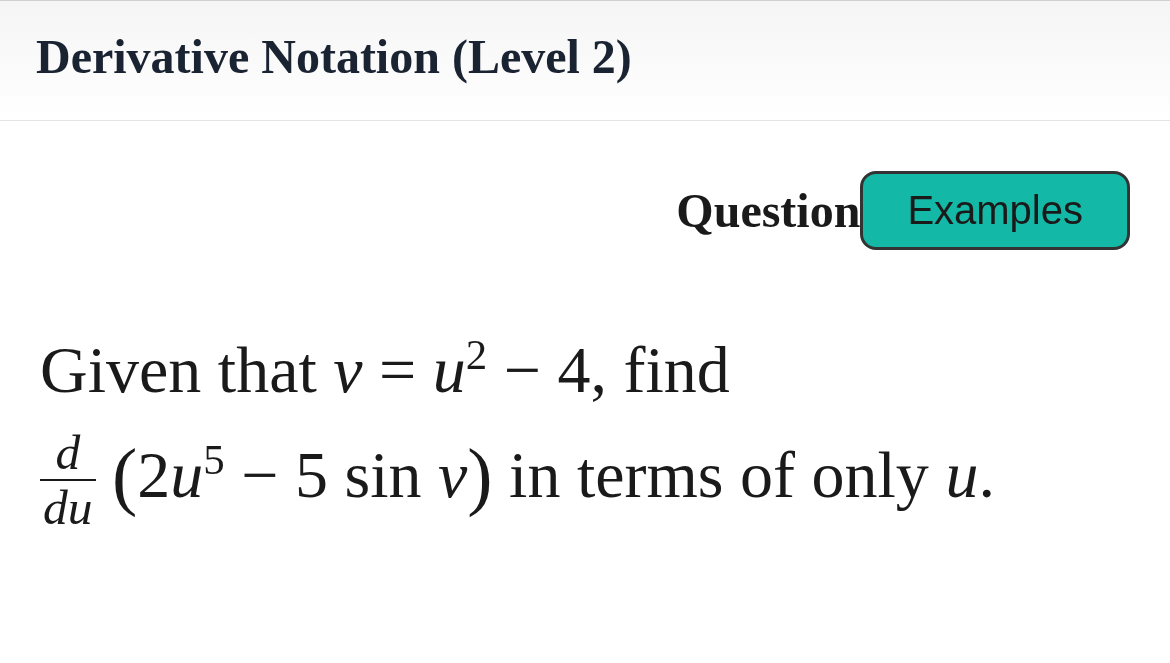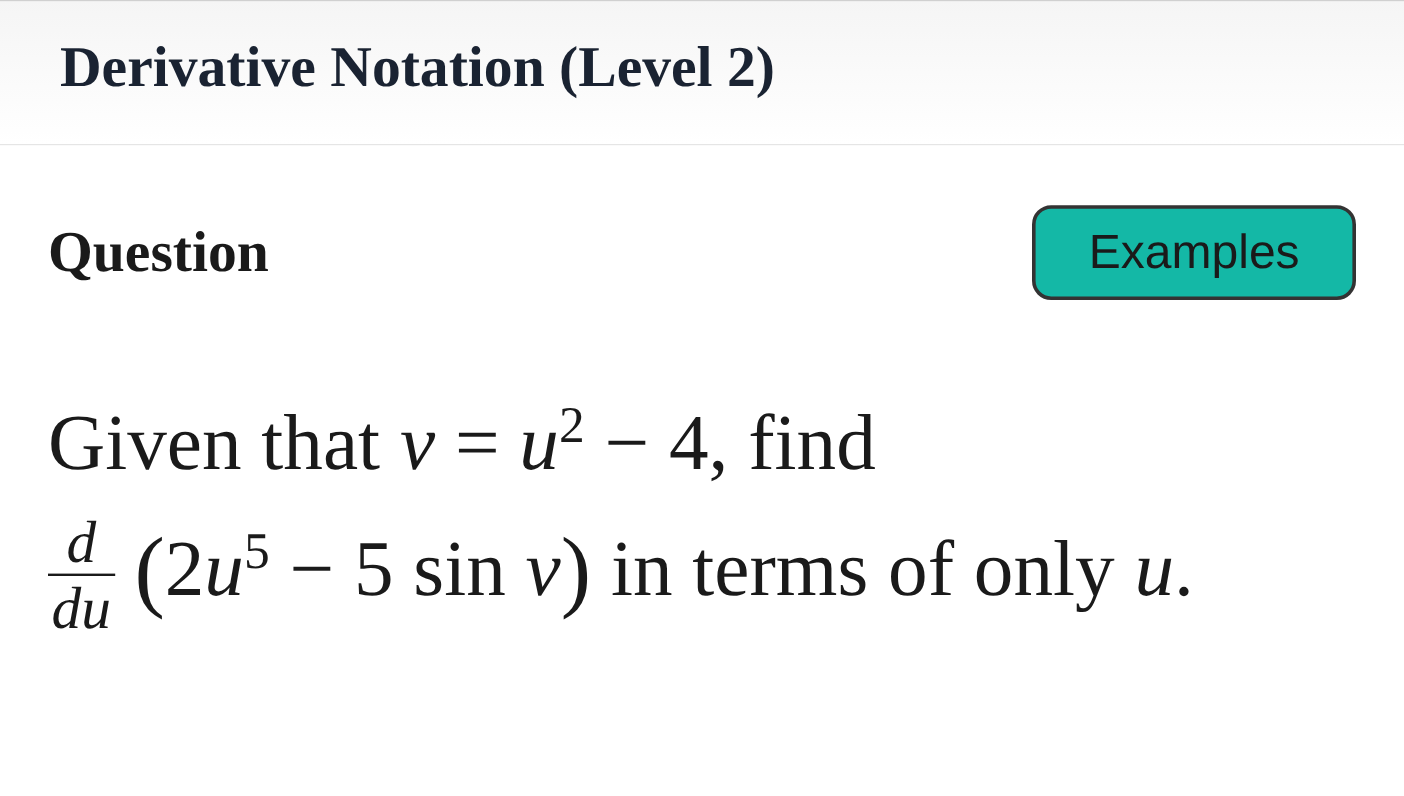--- a/index.html
+++ b/index.html
@@ -11,33 +11,33 @@
       font-family: Georgia, 'Times New Roman', serif;
       background: #ffffff;
       width: 1170px;
       height: 663px;
       overflow: hidden;
     }
     .header {
       background: linear-gradient(to bottom, #f5f5f5, #ffffff);
       border-top: 1px solid #d0d0d0;
       border-bottom: 1px solid #e5e5e5;
-      padding: 28px 40px 36px 50px;
+      padding: 28px 40px 36px 36px;
     }
     .title {
       font-size: 48px;
       font-weight: bold;
       color: #1a2332;
     }
     .content {
       padding: 50px 40px 40px 40px;
     }
     .question-row {
       display: flex;
-      justify-content: space-between;
+      justify-content: flex-end;
       align-items: center;
       margin-bottom: 70px;
     }
     .question-label {
       font-size: 48px;
       font-weight: bold;
       color: #1a1a1a;
     }
     .examples-button {
       font-family: 'Segoe UI', Arial, sans-serif;

